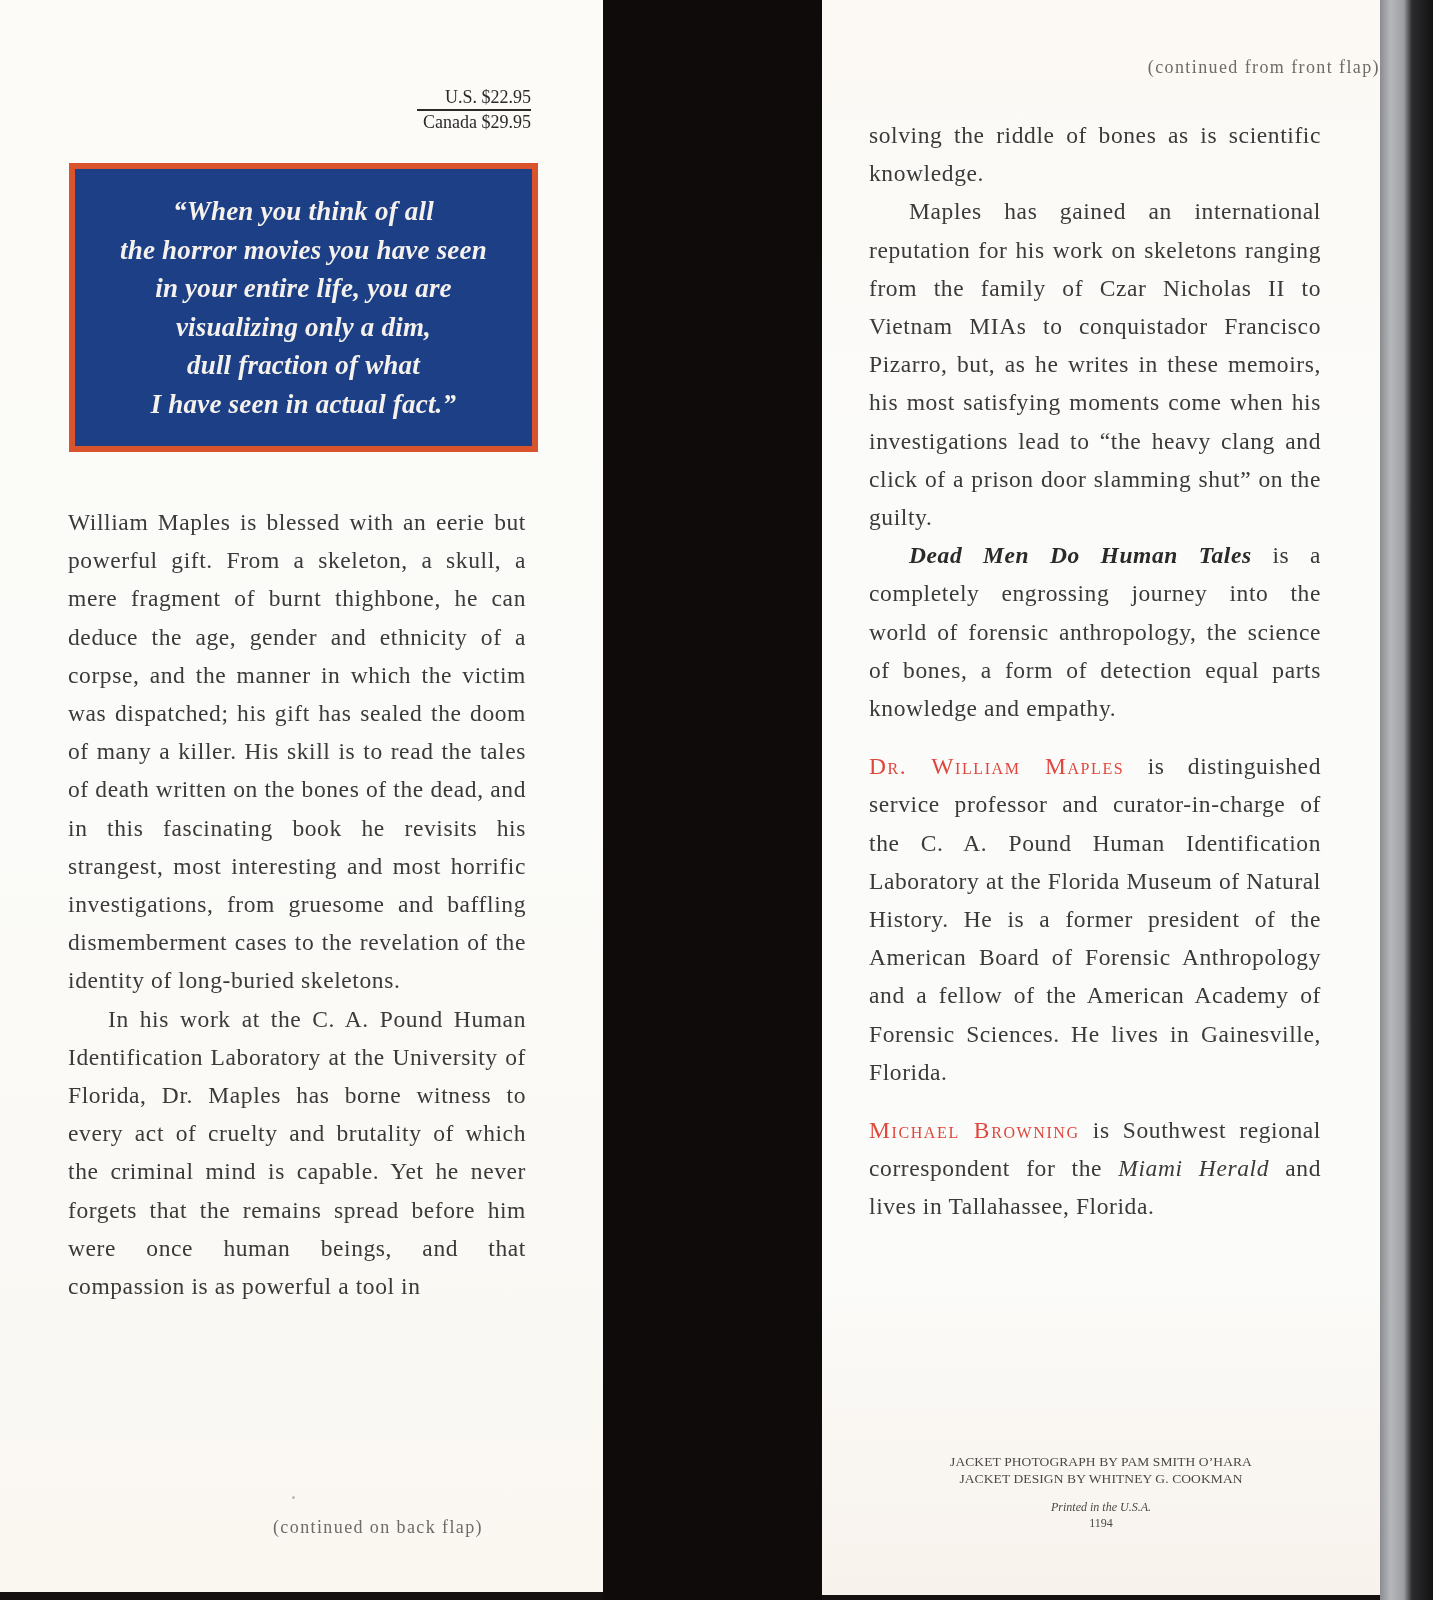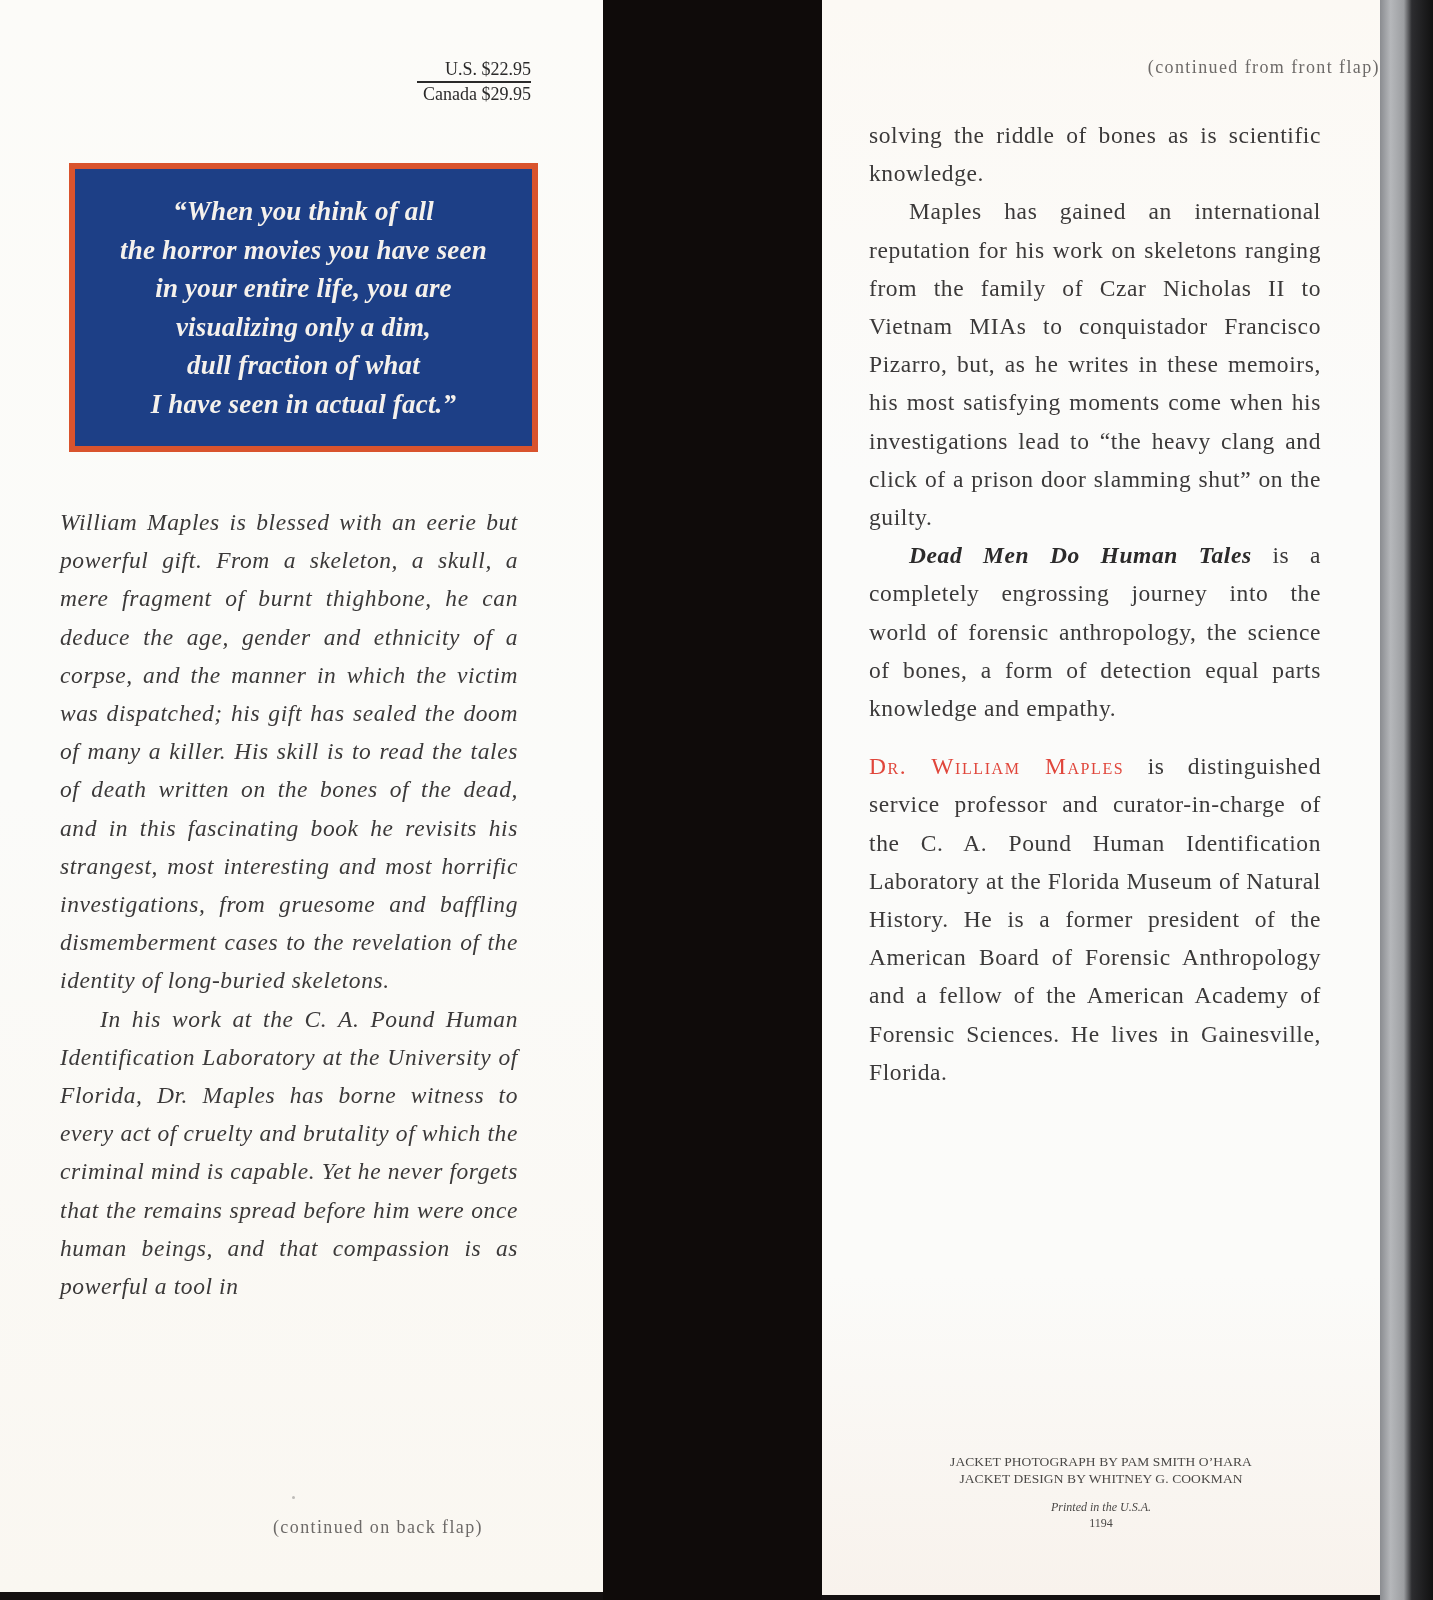--- a/index.html
+++ b/index.html
@@ -10,36 +10,36 @@
   }
   #left-page { left: 0; width: 603px; height: 1592px;
     background: linear-gradient(180deg, #fcfbf8 0%, #fbfbf9 50%, #faf7f1 100%); }
   #spine { position: absolute; left: 603px; top: 0; width: 219px; height: 1600px; background: #0f0b0a; }
   #right-page { left: 822px; width: 558px; height: 1595px;
     background: linear-gradient(180deg, #fcf9f4 0%, #fbfbfa 30%, #fbfbf9 80%, #f8f2ec 100%); }
   #right-edge { position: absolute; left: 1380px; top: 0; width: 53px; height: 1600px;
     background: linear-gradient(90deg, #8a8c90 0%, #b5b7ba 20%, #9c9ea1 45%, #2d2d30 60%, #111 100%); }
 
   .price { position: absolute; right: 72px; top: 58px; text-align: right; font-size: 18px; color: #2b2a2a; line-height: 22px; }
-  .price .us { border-bottom: 2px solid #2b2a2a; padding-bottom: 1px; display: block; padding-left: 28px; }
+  .price .us { border-bottom: 2px solid #2b2a2a; padding-bottom: 1px; display: block; padding-left: 28px; margin-top: 28px; }
   .price .ca { display: block; }
 
   .quote-box {
     position: absolute; left: 69px; top: 163px; width: 469px; height: 289px;
     background: #1d3f86; border: 6px solid #d9532d;
     display: flex; align-items: center; justify-content: center; text-align: center;
     padding: 23px 20px;
   }
   .quote-text {
     color: #f5f1ec; font-style: italic; font-weight: bold; font-size: 27px; line-height: 38.5px;
     white-space: pre-line; letter-spacing: 0.2px;
   }
 
   .body-col { position: absolute; font-size: 23.5px; line-height: 38.2px; text-align: justify; color: #3b3939; letter-spacing: 0.6px; }
-  .left-col { left: 60px; top: 503px; width: 458px; font-style: italic; }
+  .left-col { left: 68px; top: 503px; width: 458px; }
   .right-col { left: 47px; top: 116px; width: 452px; }
   .body-col p { text-indent: 0; }
   .body-col p.indent { text-indent: 40px; }
   .body-col p.gap { margin-top: 20px; }
   .sc-name { color: #e0463b; font-variant: small-caps; letter-spacing: 1.6px; }
   .ital { font-style: italic; }
   .ital-bold { font-style: italic; font-weight: bold; color: #2b2a2a; }
 
   .continued { position: absolute; font-size: 18px; color: #6d6a68; letter-spacing: 1.4px; text-align: right; }
   .cont-back { left: 0; width: 483px; top: 1517px; }
@@ -83,20 +83,21 @@
 </section>
 
 <section class="page" id="right-page">
   <div class="continued cont-front">(continued from front flap)</div>
 
   <div class="body-col right-col">
     <p>solving the riddle of bones as is scientific knowledge.</p>
     <p class="indent">Maples has gained an international reputation for his work on skeletons ranging from the family of Czar Nicholas II to Vietnam MIAs to conquistador Francisco Pizarro, but, as he writes in these memoirs, his most satisfying moments come when his investigations lead to “the heavy clang and click of a prison door slamming shut” on the guilty.</p>
     <p class="indent"><span class="ital-bold">Dead Men Do Human Tales</span><span> is a completely engrossing journey into the world of forensic anthropology, the science of bones, a form of detection equal parts knowledge and empathy.</span></p>
     <p class="gap"><span class="sc-name">Dr. William Maples</span><span> is distinguished service professor and curator-in-charge of the C. A. Pound Human Identification Laboratory at the Florida Museum of Natural History. He is a former president of the American Board of Forensic Anthropology and a fellow of the American Academy of Forensic Sciences. He lives in Gainesville, Florida.</span></p>
+    <p class="gap"><span class="sc-name">Michael Browning</span><span> is Southwest regional correspondent for the </span><span class="ital">Miami Herald</span><span> and lives in Tallahassee, Florida.</span></p>
   </div>
 
   <div class="credits">
     <div>JACKET PHOTOGRAPH BY PAM SMITH O’HARA</div>
     <div>JACKET DESIGN BY WHITNEY G. COOKMAN</div>
   </div>
   <div class="printed">
     <span class="pi">Printed in the U.S.A.</span>
     <span>1194</span>
   </div>

